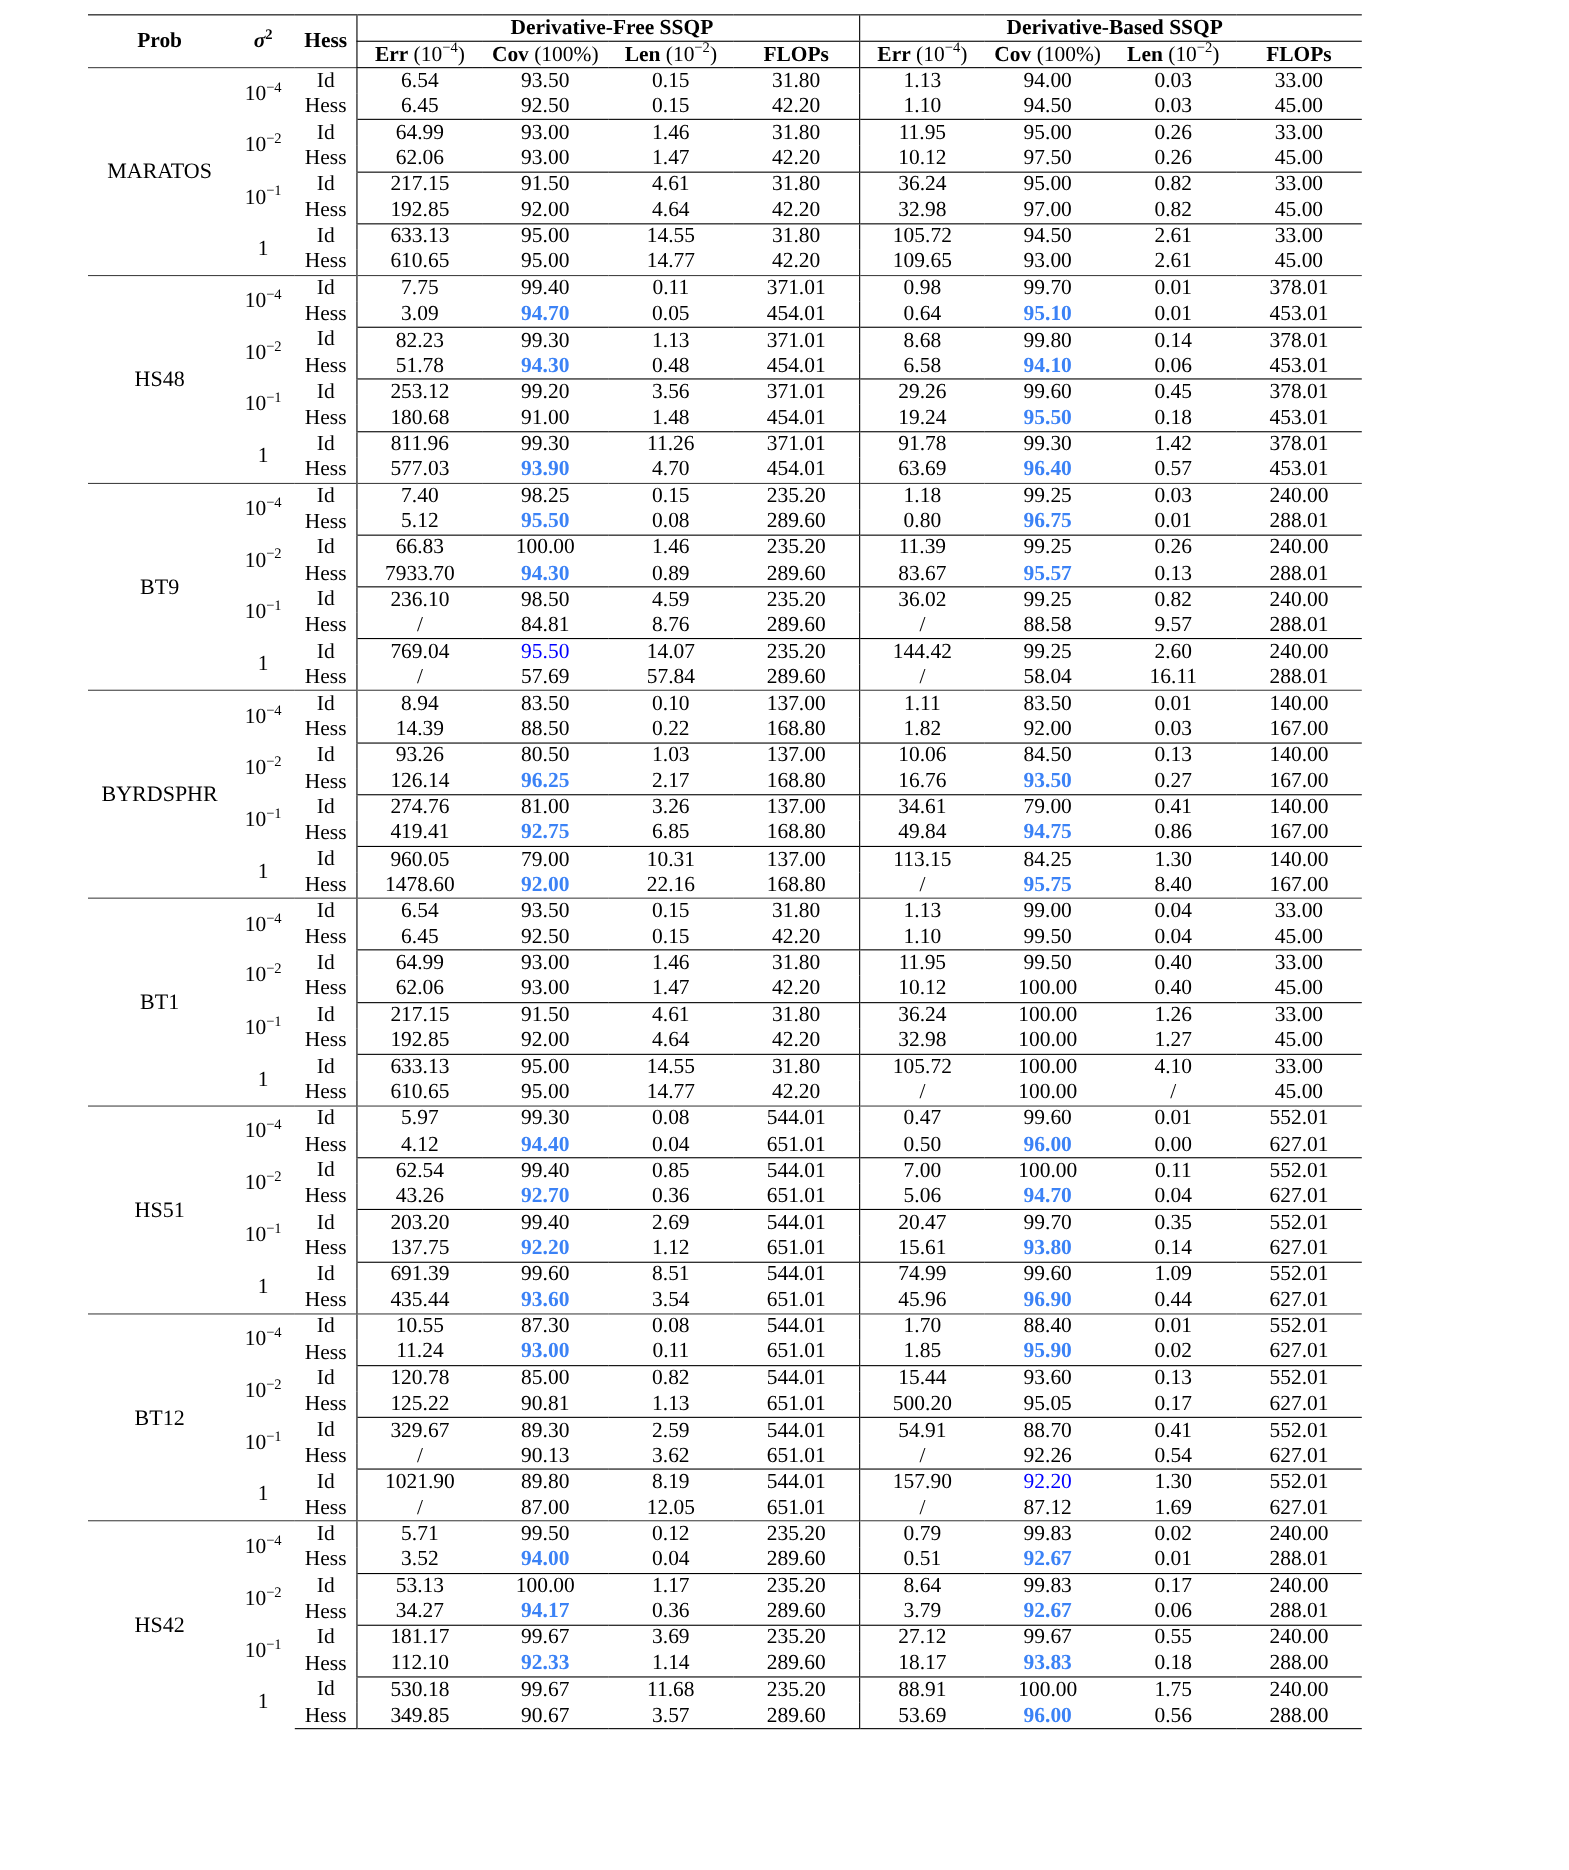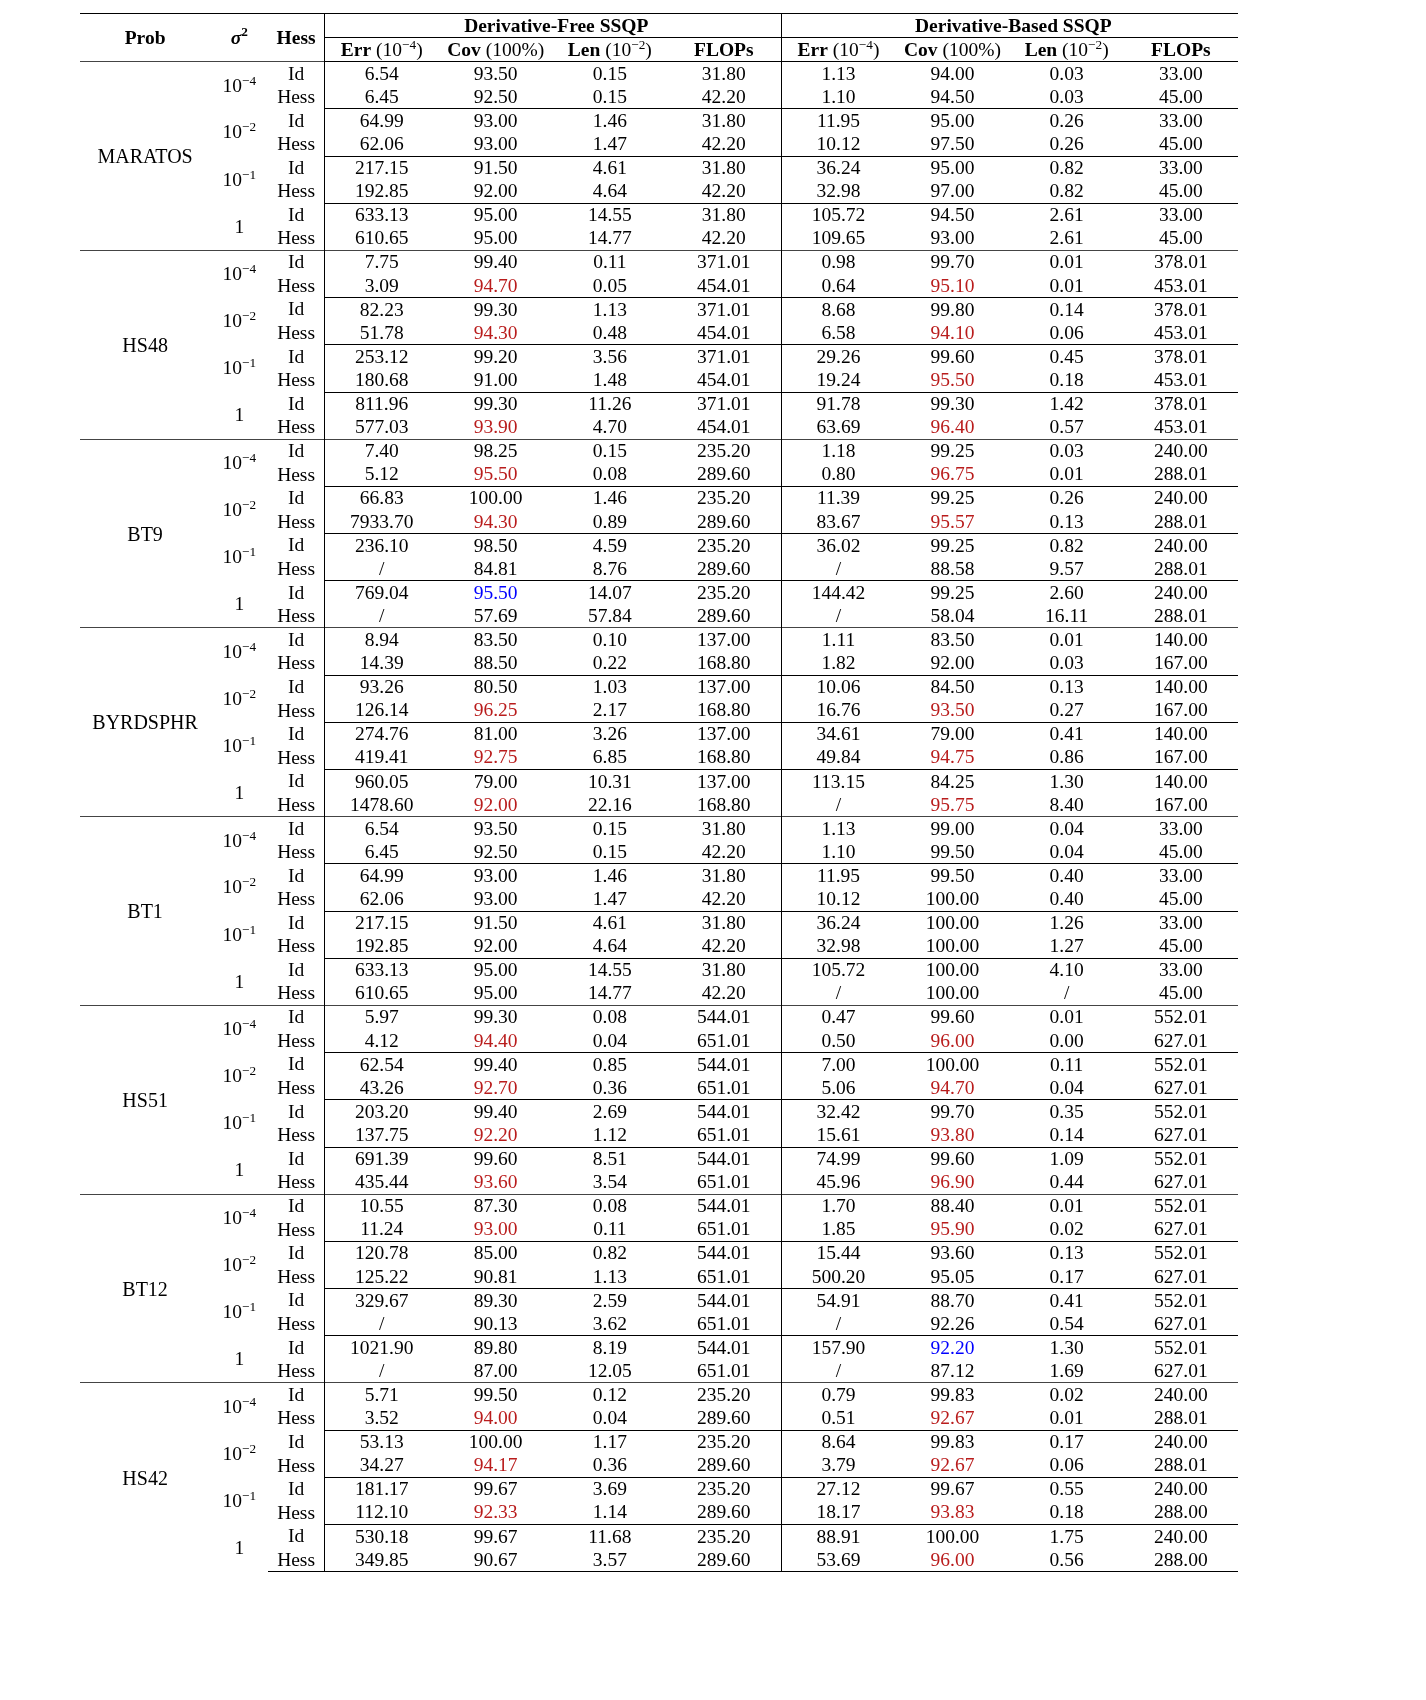--- a/index.html
+++ b/index.html
@@ -25,21 +25,21 @@
   sup { font-size: 0.68em; line-height: 0; vertical-align: 0.55em; }
   .sig-sup { font-size: 0.68em; vertical-align: 0.6em; line-height: 0; }
   .vl { border-left: 1.2px solid #000; }
   .hdr-under { border-bottom: 1.2px solid #000; padding-left: 11px; }
   thead tr.sub th { border-bottom: 1.2px solid #000; }
   tr.grp-start td { border-top: 1.6px solid #444; }
   tr.sig-start td.num { border-top: 1px solid #000; }
   tr.last td { border-bottom: 1.6px solid #000; }
   td.prob { vertical-align: middle; font-size: 20px; }
   td.sig { vertical-align: middle; }
-  .red { color: #b91c1c; }
+  .red { color: #3b82f6; font-weight: bold; }
   .blue { color: #0000ff; }
 </style>
 </head>
 <body>
 
 <div id="wrap">
   <table>
     <colgroup>
       <col class="c-prob">
         <col class="c-sig">
@@ -585,21 +585,21 @@
           <td class="num">0.04</td>
           <td class="num">627.01</td>
         </tr>
         <tr class="sig-start">
           <td rowspan="2" class="sig"><span>10</span><sup>−1</sup></td>
           <td>Id</td>
           <td class="num vl">203.20</td>
           <td class="num">99.40</td>
           <td class="num">2.69</td>
           <td class="num">544.01</td>
-          <td class="num vl">32.42</td>
+          <td class="num vl">20.47</td>
           <td class="num">99.70</td>
           <td class="num">0.35</td>
           <td class="num">552.01</td>
         </tr>
         <tr class="">
           <td>Hess</td>
           <td class="num vl">137.75</td>
           <td class="num red">92.20</td>
           <td class="num">1.12</td>
           <td class="num">651.01</td>

